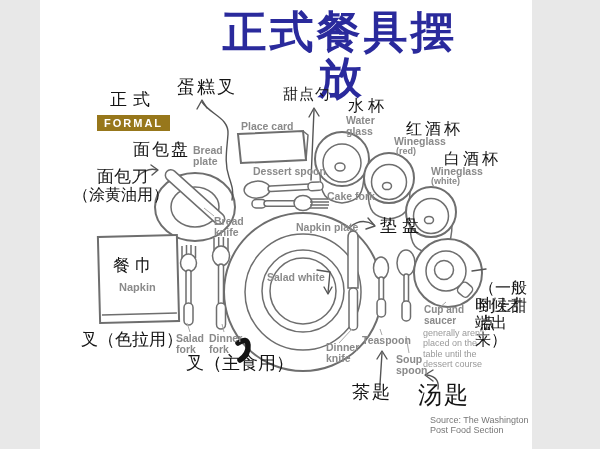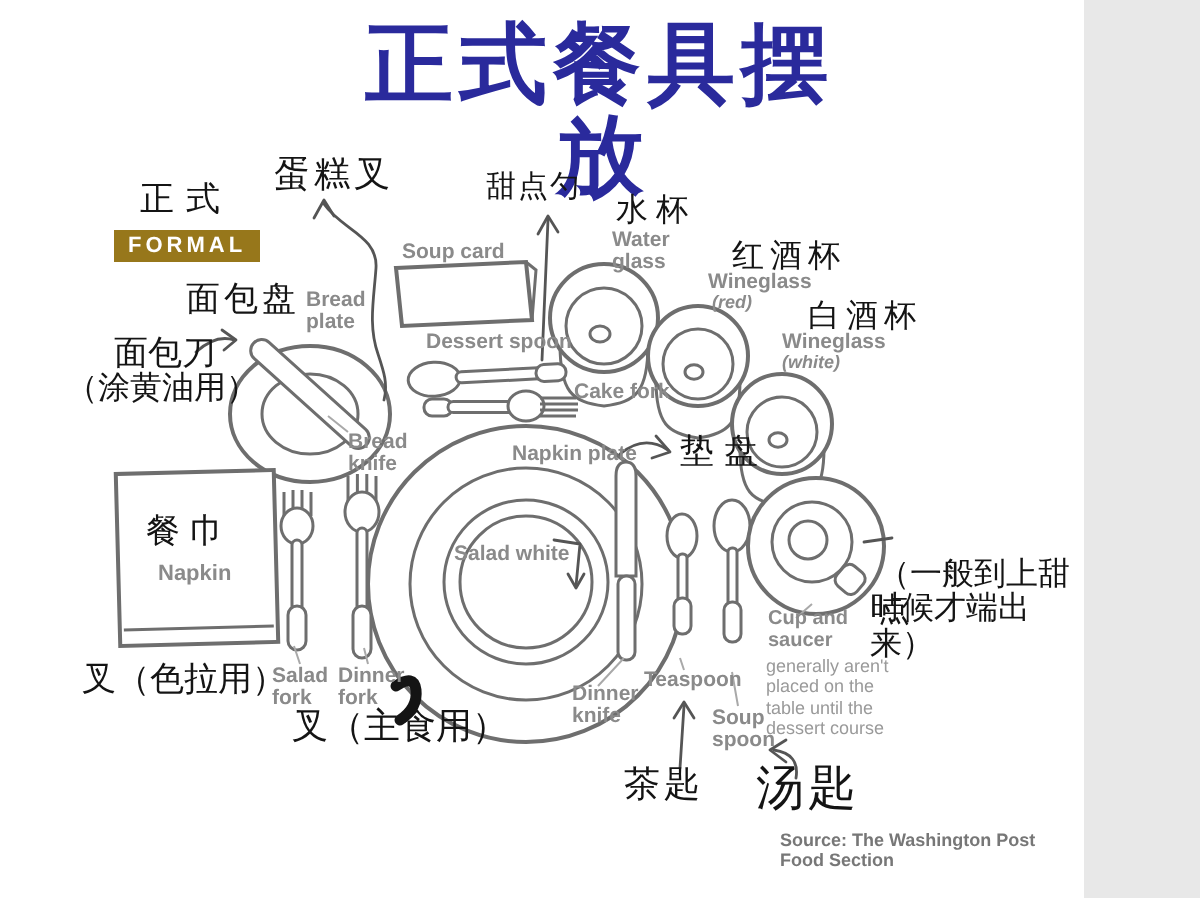--- a/index.html
+++ b/index.html
@@ -1,36 +1,36 @@
 <!DOCTYPE html>
 <html><head>
 <meta charset="utf-8">
 <style>
   html,body{margin:0;padding:0;background:#e8e8e8;}
-  .stage{position:relative;width:542px;height:449px;background:#ffffff;overflow:hidden;
-         font-family:"Liberation Sans","DejaVu Sans",sans-serif;}
+  .stage{position:relative;width:492px;height:449px;background:#ffffff;overflow:hidden;
+         font-family:"Liberation Sans","DejaVu Sans",sans-serif;margin-left:40px;}
   .art{position:absolute;left:0;top:0;}
   .art *{fill:none;}
   .art .fw{fill:#ffffff;}
   .s1{stroke:#6e6e6e;stroke-width:1.5;}
   .s2{stroke:#6e6e6e;stroke-width:2;}
   .sa{stroke:#555555;stroke-width:1.4;stroke-linecap:round;stroke-linejoin:round;}
   .sc{stroke:#a9a9a9;stroke-width:1;}
   .lbl{position:absolute;white-space:pre-line;}
   .zh{font-family:"Liberation Serif","DejaVu Serif",serif;color:#141414;line-height:1.1;}
   .en{color:#8a8a8a;font-weight:700;font-size:10.5px;line-height:1.08;}
-  .en-sm{font-size:9px;font-style:italic;}
+  .en-sm{font-size:9px;}
   .title{position:absolute;left:0;width:600px;text-align:center;
          font-family:"DejaVu Serif","Liberation Serif",serif;font-weight:700;color:#2a2a9c;}
   .t1{top:3px;font-size:44px;letter-spacing:3px;}
   .t2{top:49px;font-size:44px;}
   .formal{position:absolute;left:57px;top:115px;background:#97771b;color:#ffffff;
           font-weight:700;font-size:11px;letter-spacing:2px;padding:2px 7px;}
   .note{font-weight:400;color:#9a9a9a;font-size:9px;line-height:1.16;}
-  .src{font-weight:700;color:#777777;font-size:9px;}
+  .src{font-weight:400;color:#777777;font-size:9px;}
 </style>
 </head>
 <body>
 
 <div class="stage">
 
   <svg class="art" width="600" height="449" viewBox="0 0 600 449">
 
     <g>
       <ellipse cx="155" cy="207" rx="40" ry="34" class="s2 fw"></ellipse>
@@ -154,21 +154,21 @@
     </g>
   </svg>
 
   <div class="title t1">正式餐具摆</div>
   <div class="title t2">放</div>
 
   <div class="lbl zh" style="left:70px;top:91px;font-size:17px;letter-spacing:6px">正式</div>
   <div class="formal">FORMAL</div>
 
   <div class="lbl zh" style="left:137px;top:78px;font-size:18px;letter-spacing:2px">蛋糕叉</div>
-  <div class="lbl en" style="left:201px;top:121px">Soup card</div>
+  <div class="lbl en" style="left:201px;top:121px">Place card</div>
   <div class="lbl zh" style="left:243px;top:86px;font-size:15px;letter-spacing:1px">甜点勺</div>
 
   <div class="lbl zh" style="left:308px;top:97px;font-size:16px;letter-spacing:4px">水杯</div>
   <div class="lbl en" style="left:306px;top:115px">Water
 glass</div>
   <div class="lbl zh" style="left:366px;top:120px;font-size:16px;letter-spacing:3px">红酒杯</div>
   <div class="lbl en" style="left:354px;top:136px">Wineglass</div>
   <div class="lbl en en-sm" style="left:356px;top:147px">(red)</div>
   <div class="lbl zh" style="left:404px;top:150px;font-size:16px;letter-spacing:3px">白酒杯</div>
   <div class="lbl en" style="left:391px;top:166px">Wineglass</div>

